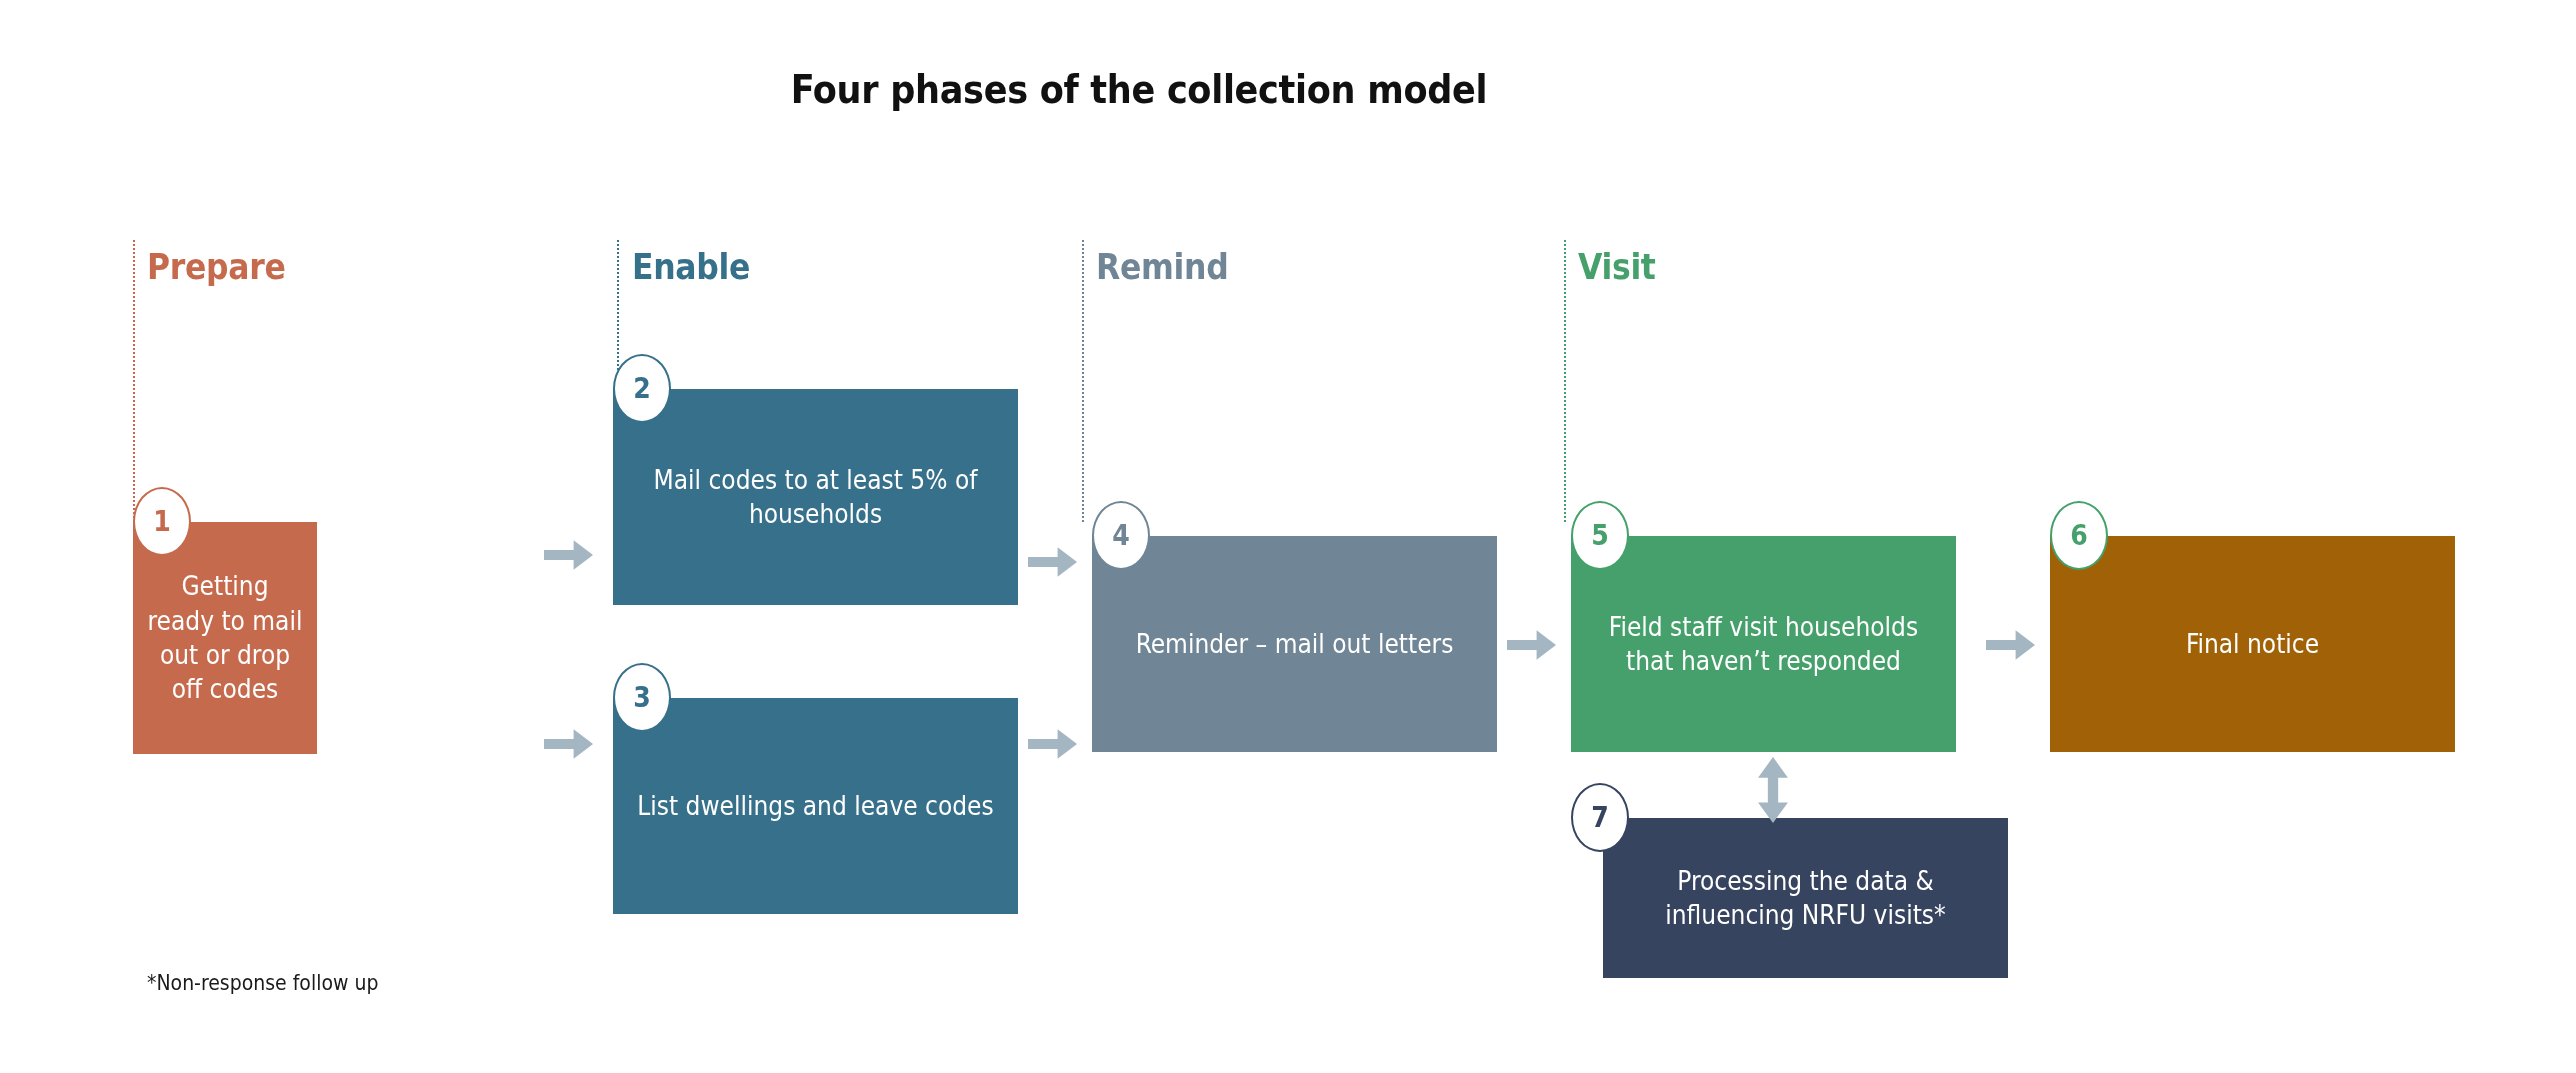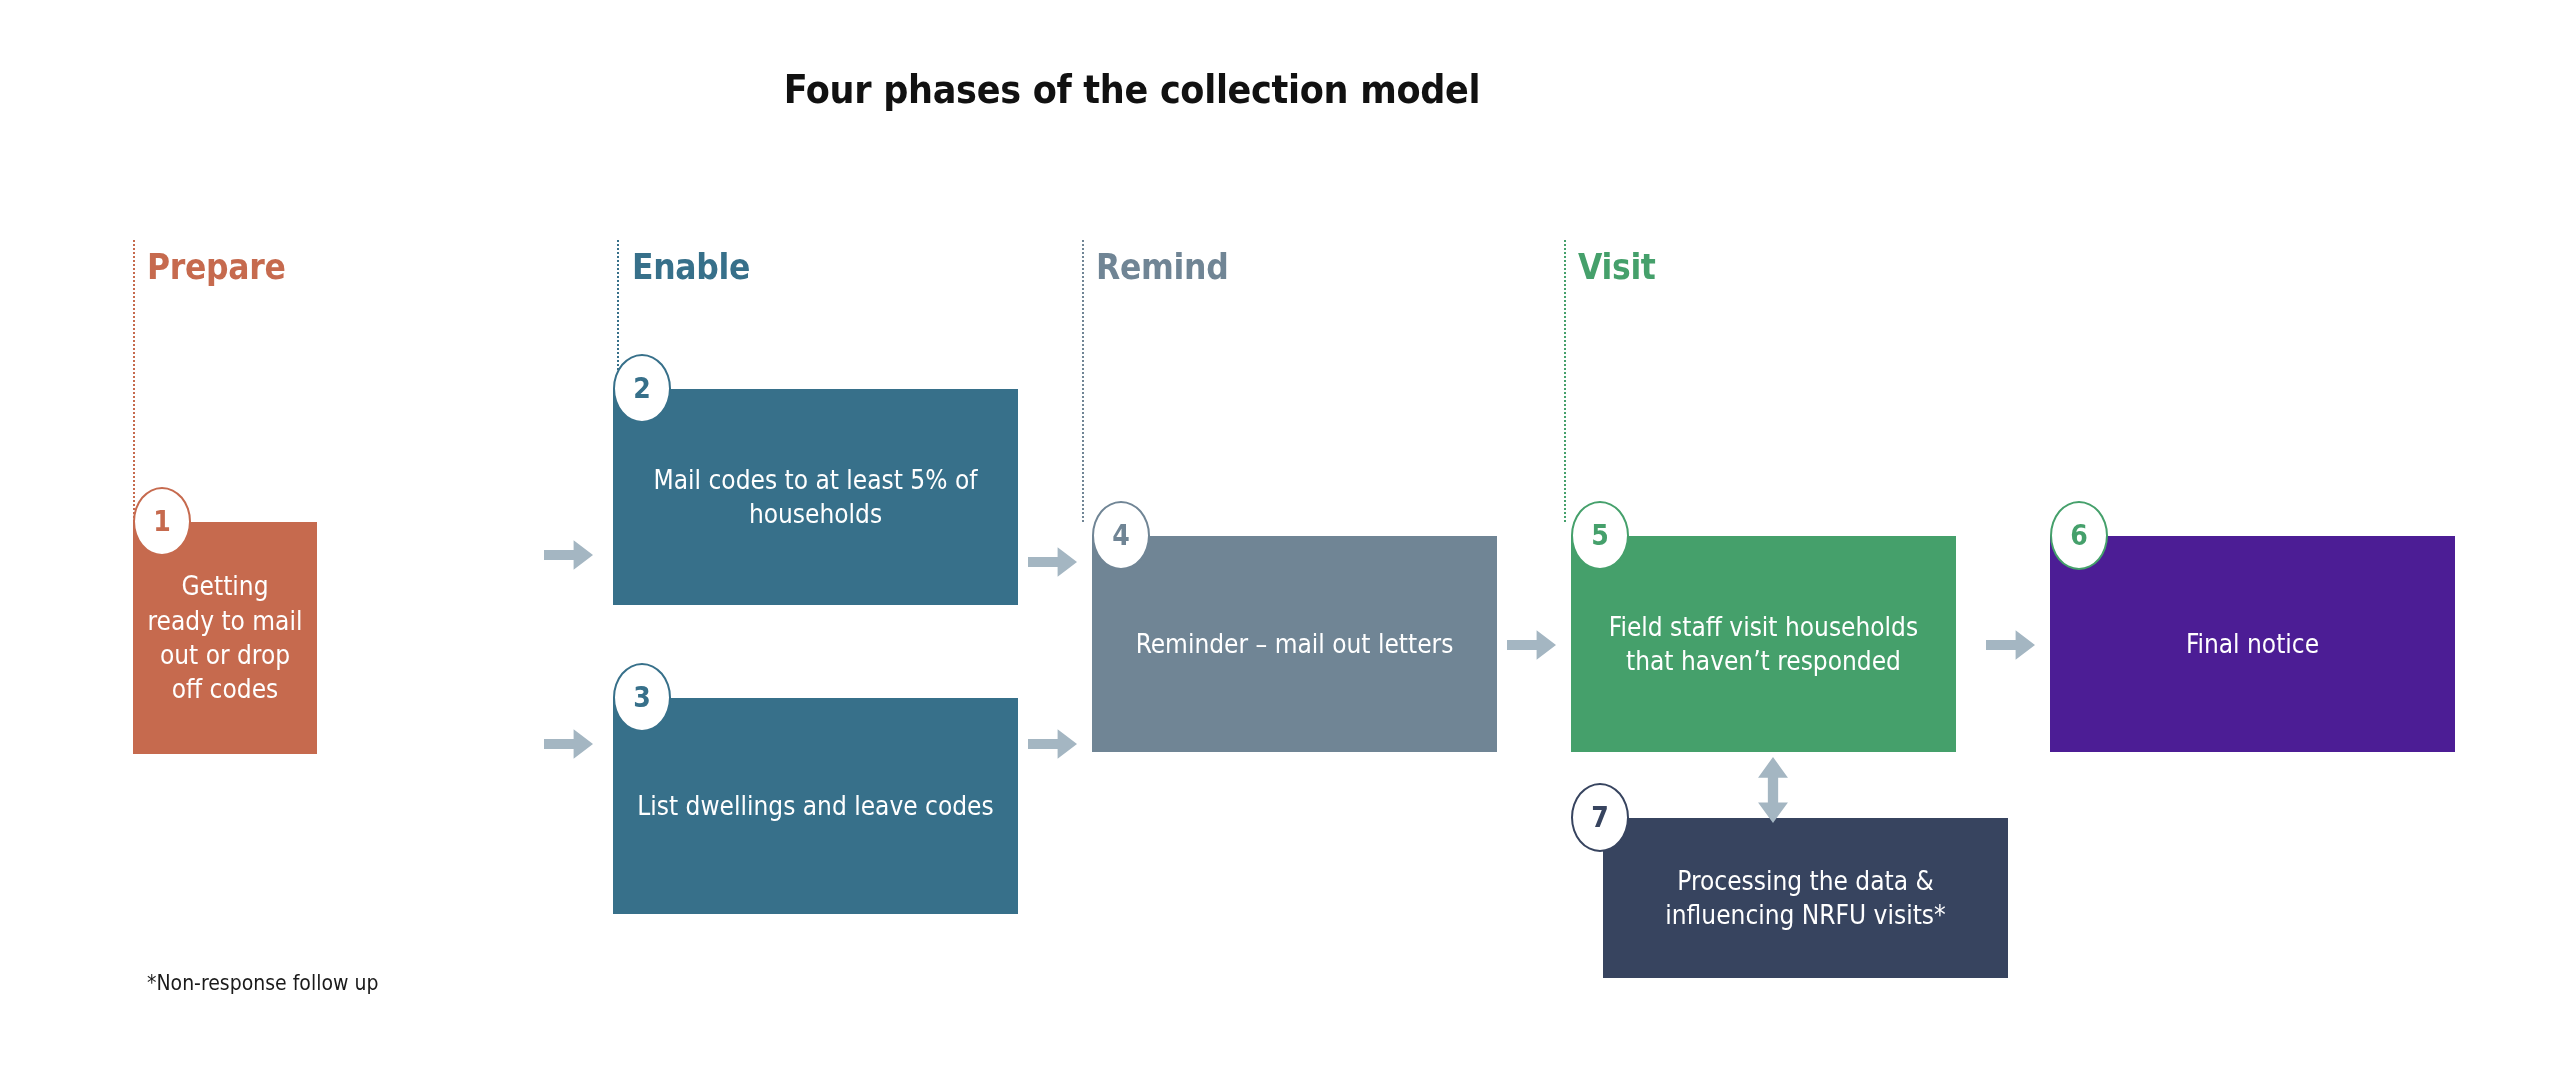--- a/index.html
+++ b/index.html
@@ -14,21 +14,21 @@
     position: relative;
     width: 2576px;
     height: 1073px;
     background: #ffffff;
     overflow: hidden;
   }
 
   
   #page-title {
     position: absolute;
-    left: 8px;
+    left: 15px;
     top: 67px;
     width: 2248px;
     text-align: center;
     font-size: 39px;
     font-weight: bold;
     color: #111111;
     letter-spacing: -0.3px;
   }
 
   
@@ -131,21 +131,21 @@
     </div>
   <div class="step-box" style="left: 613px; top: 698px; width: 405px; height: 216px; background: rgb(55, 112, 138);">
       <span class="box-text">List dwellings and leave codes</span>
     </div>
   <div class="step-box" style="left: 1092px; top: 536px; width: 405px; height: 216px; background: rgb(112, 133, 149);">
       <span class="box-text">Reminder – mail out letters</span>
     </div>
   <div class="step-box" style="left: 1571px; top: 536px; width: 385px; height: 216px; background: rgb(69, 160, 107);">
       <span class="box-text">Field staff visit households that haven’t responded</span>
     </div>
-  <div class="step-box" style="left: 2050px; top: 536px; width: 405px; height: 216px; background: #4c1d95;">
+  <div class="step-box" style="left: 2050px; top: 536px; width: 405px; height: 216px; background: #a16207;">
       <span class="box-text">Final notice</span>
     </div>
   <div class="step-box" style="left: 1571px; top: 818px; width: 405px; height: 160px; background: rgb(55, 68, 95); margin-left: 32px;">
       <span class="box-text">Processing the data &amp; influencing NRFU visits*</span>
     </div>
 
   <div class="badge" style="left: 133px; top: 487px; border: 2.6px solid rgb(198, 106, 78); color: rgb(198, 106, 78);">1</div>
   <div class="badge" style="left: 613px; top: 354px; border: 2.6px solid rgb(55, 112, 138); color: rgb(55, 112, 138);">2</div>
   <div class="badge" style="left: 613px; top: 663px; border: 2.6px solid rgb(55, 112, 138); color: rgb(55, 112, 138);">3</div>
   <div class="badge" style="left: 1092px; top: 501px; border: 2.6px solid rgb(112, 133, 149); color: rgb(112, 133, 149);">4</div>

